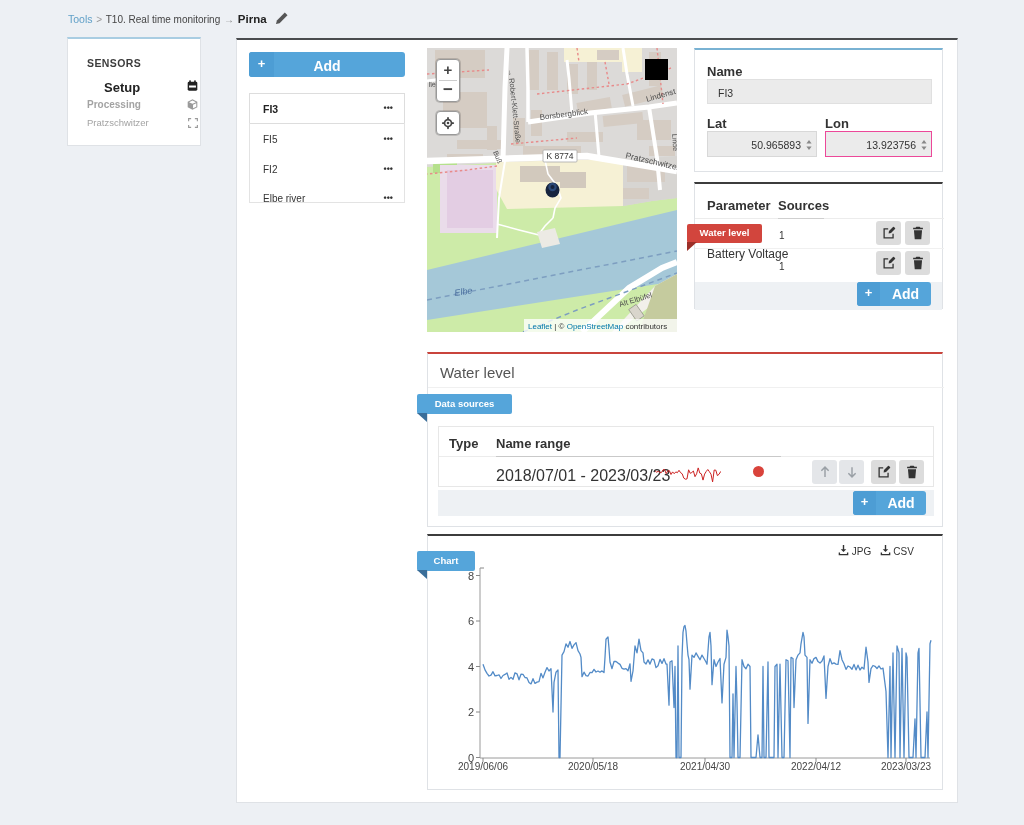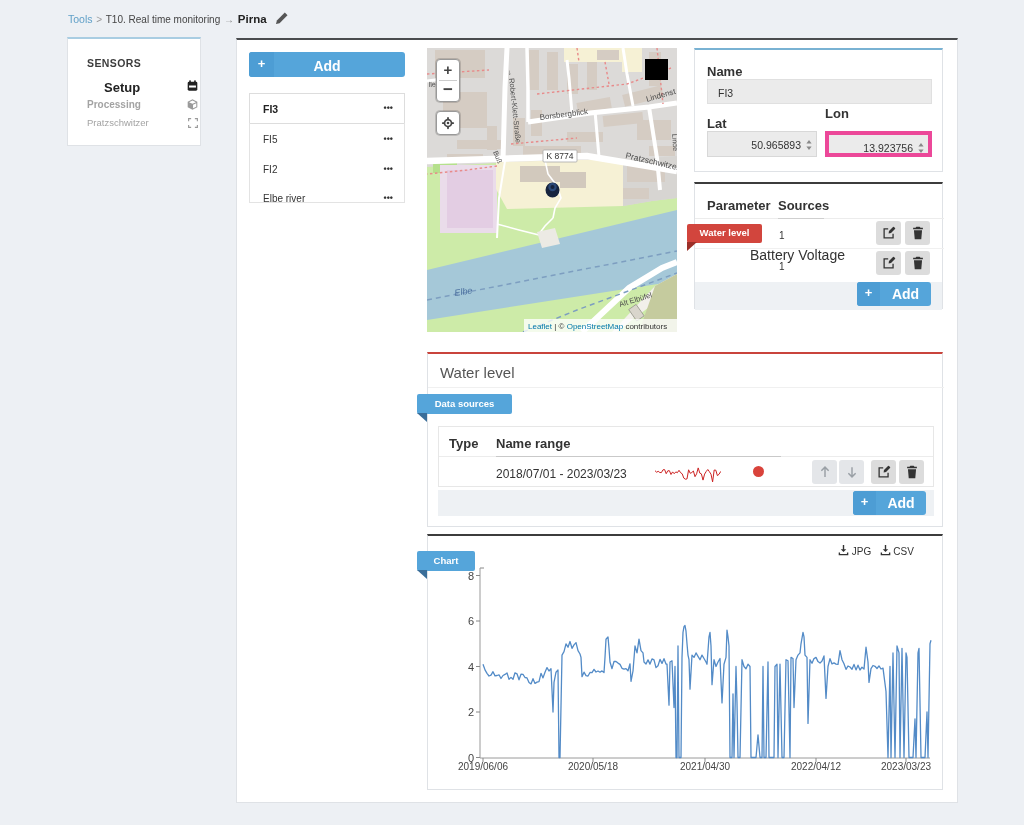--- a/index.html
+++ b/index.html
@@ -168,43 +168,43 @@
       </svg>
 </div>
 </div>
 
 <div class="card" style="left:694px;top:48px;width:249px;height:124px;border-top:2px solid #79b2d3;">
 <div class="abs lbl" style="left:12px;top:14px;">Name</div>
 <div class="abs" style="left:12px;top:29px;width:225px;height:25px;background:#ebebeb;border:1px solid #e0e0e0;box-sizing:border-box;">
 <div class="abs" style="left:10px;top:7px;font-size:10.5px;color:#333;">FI3</div>
 </div>
 <div class="abs lbl" style="left:12px;top:66px;">Lat</div>
-<div class="abs lbl" style="left:130px;top:56px;text-align:right;">Lon</div>
+<div class="abs lbl" style="left:130px;top:66px;text-align:right;">Lon</div>
 <div class="abs" style="left:12px;top:81px;width:110px;height:26px;background:#ebebeb;border:1px solid #d8d8d8;box-sizing:border-box;">
 <div class="abs" style="right:15px;top:7px;font-size:10.5px;color:#333;">50.965893</div>
 <svg class="abs" style="right:4px;top:8px;" width="6" height="10" viewBox="0 0 6 10">
         <path fill="#888" d="M3 0 L5.6 3.5 H0.4 Z M3 10 L5.6 6.5 H0.4 Z"></path>
       </svg>
 </div>
-<div class="abs" style="left:130px;top:81px;width:107px;height:26px;background:#ebebeb;border:4px solid #ec4899;box-sizing:border-box;">
+<div class="abs" style="left:130px;top:81px;width:107px;height:26px;background:#ebebeb;border:1px solid #ec4899;box-sizing:border-box;">
 <div class="abs" style="right:15px;top:7px;font-size:10.5px;color:#333;">13.923756</div>
 <svg class="abs" style="right:4px;top:8px;" width="6" height="10" viewBox="0 0 6 10">
         <path fill="#888" d="M3 0 L5.6 3.5 H0.4 Z M3 10 L5.6 6.5 H0.4 Z"></path>
       </svg>
 </div>
 </div>
 
 <div class="card" style="left:694px;top:182px;width:249px;height:127px;border-top:2px solid #3c3c3c;">
 <div class="abs lbl" style="left:12px;top:14px;">Parameter</div>
 <div class="abs lbl" style="left:83px;top:14px;">Sources</div>
 <div class="abs" style="left:0;top:34px;width:249px;height:1px;background:#ececec;"></div>
 <div class="abs" style="left:83px;top:34px;width:46px;height:1px;background:#cfcfcf;"></div>
 <div class="abs" style="left:84px;top:46px;font-size:10px;color:#333;">1</div>
 <div class="abs" style="left:0;top:64px;width:249px;height:1px;background:#f0f0f0;"></div>
-<div class="abs" style="left:12px;top:63px;font-size:14px;color:#333;margin-left:43px;">Battery Voltage</div>
+<div class="abs" style="left:12px;top:63px;font-size:12px;color:#333;">Battery Voltage</div>
 <div class="abs" style="left:84px;top:77px;font-size:10px;color:#333;">1</div>
 <div class="abs" style="left:0;top:98px;width:247px;height:28px;background:#eef1f4;"></div>
 </div>
 
 <div class="ribbon" style="left:687px;top:224px;width:75px;height:19px;background:#d2453d;border-radius:2px;"><span style="position:relative;top:3px;">Water level</span></div>
 <svg class="abs" style="left:687px;top:242px;" width="10" height="9">
     <path fill="#9c2f28" d="M0 0 H10 L10 9 Z" transform="scale(-1,1) translate(-10,0)"></path>
   </svg>
 <div class="icon-btn" style="left:876px;top:221px;">
     <svg width="13" height="13" viewBox="0 0 16 16">
@@ -240,21 +240,21 @@
 <div class="ribbon" style="left:417px;top:394px;width:95px;height:20px;background:#55a5da;border-radius:2px;"><span style="position:relative;top:4px;">Data sources</span></div>
 <svg class="abs" style="left:417px;top:413px;" width="10" height="9">
     <path fill="#3a6e99" d="M10 0 H0 L0 9 Z" transform="scale(-1,1) translate(-10,0)"></path>
   </svg>
 <div class="abs" style="left:438px;top:426px;width:496px;height:61px;border:1px solid #e7e7e7;box-sizing:border-box;background:#fff;">
 <div class="abs lbl" style="left:10px;top:9px;">Type</div>
 <div class="abs lbl" style="left:57px;top:9px;">Name range</div>
 <div class="abs" style="left:0;top:29px;width:494px;height:1px;background:#ececec;"></div>
 <div class="abs" style="left:57px;top:29px;width:285px;height:1px;background:#c9c9c9;"></div>
 <div class="abs" style="left:10px;top:40px;font-size:10px;color:#333;margin-top:40px;">online</div>
-<div class="abs" style="left:57px;top:40px;font-size:12px;color:#333;">2018/07/01 - 2023/03/23</div>
+<div class="abs" style="left:57px;top:40px;font-size:16px;color:#333;">2018/07/01 - 2023/03/23</div>
 <svg class="abs" style="left:210px;top:33px;" width="72" height="24" viewBox="644 458 72 24">
       <path d="M650.0 468.7 L651.6 470.2 L653.2 469.3 L654.8 470.5 L656.4 470.6 L658.0 467.8 L659.6 467.6 L661.2 471.7 L662.8 468.8 L664.4 468.7 L666.0 472.5 L667.6 469.9 L669.2 471.7 L670.8 469.9 L672.4 470.7 L674.0 468.3 L675.6 470.7 L677.2 471.8 L678.8 476.1 L680.4 477.2 L682.0 476.9 L683.6 467.8 L685.2 471.3 L686.8 470.5 L688.4 469.0 L690.0 474.7 L691.6 471.8 L693.2 465.9 L694.8 471.1 L696.4 471.9 L698.0 478.1 L699.6 472.1 L701.2 469.5 L702.8 467.5 L704.4 469.7 L706.0 472.2 L707.6 479.9 L709.2 468.0 L710.8 468.2 L712.4 473.6 L714.0 472.3 L715.6 469.7 L717.2 470.6" fill="none" stroke="#cc2222" stroke-width="1"></path>
     </svg>
 <div class="abs" style="left:314px;top:39px;width:11px;height:11px;border-radius:50%;background:#d9433b;"></div>
 </div>
 <div class="icon-btn" style="left:812px;top:460px;background:#e4e6e9;">
     <svg width="13" height="13" viewBox="0 0 16 16">
       <path fill="none" stroke="#9aa0a6" stroke-width="1.8" d="M8 14 V2 M3.5 6.5 L8 2 L12.5 6.5"></path>
     </svg>
   </div>

